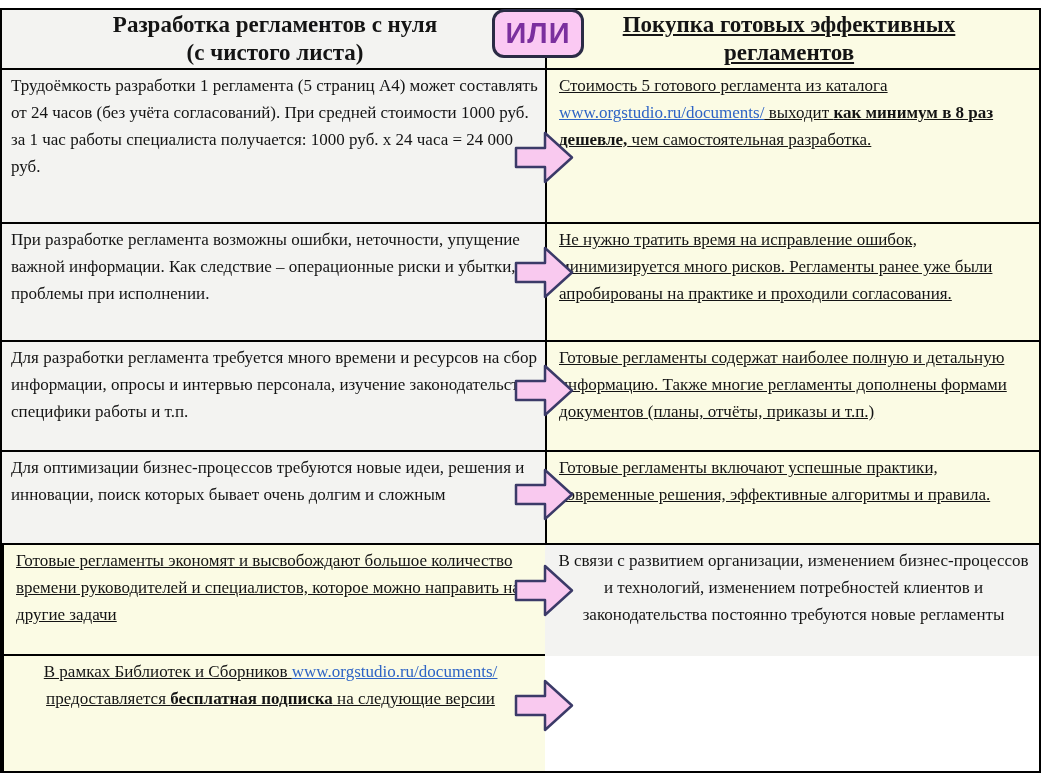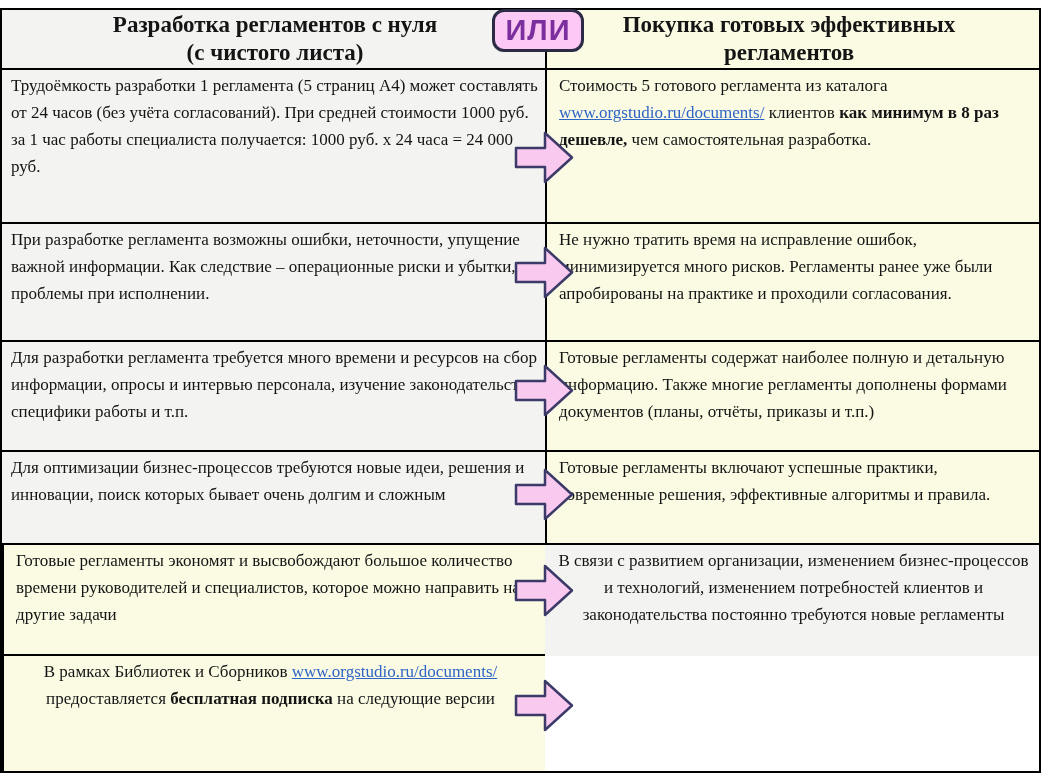--- a/index.html
+++ b/index.html
@@ -16,32 +16,32 @@
     grid-template-rows:60px 154px 118px 110px 93px 111px 1fr;
     border:2px solid var(--border,#000);
     margin-top:8px;
   }
   .cell {
     font-size:17px; line-height:27px;
     padding:2px 6px 0 9px;
     border-bottom:2px solid var(--border,#000);
   }
   .cell.left  { background:var(--left-bg,#f3f3f1); }
-  .cell.right { background:var(--right-bg,#fbfbe4); border-left:2px solid var(--border,#000); padding-left:12px; padding-right:20px; }
+  .cell.right { background:var(--right-bg,#fbfbe4); border-left:2px solid var(--border,#000); padding-left:12px; padding-right:20px;text-decoration:underline; }
   .cell.nb    { border-bottom:none;text-align:center; }
   .hdr {
     font-weight:bold; text-align:center; white-space:pre-line;
     font-size:23px; line-height:28px; padding-top:1px;
   }
   a.lnk { color:var(--link,#2e64c5); text-decoration:underline; cursor:pointer; }
   b { font-weight:bold; }
   .arrow { position:absolute; left:514px; width:61px; height:57px; }
   .arrow svg { display:block; }
   .badge {
-    position:absolute; left:492px; top:9px; width:92px; height:43px;
+    position:absolute; left:492px; top:9px; width:92px; height:49px;
     background:var(--badge-bg,#fbc9f3);
     border:3px solid var(--badge-border,#2b2b45);
     border-radius:12px;
     color:var(--badge-text,#7b2f9e);
     font-family:"Liberation Sans","DejaVu Sans",sans-serif;
     font-weight:bold; font-size:29px; letter-spacing:1px;
     display:flex; align-items:center; justify-content:center;
   }
 </style>
 </head>
@@ -49,21 +49,21 @@
 
 <div class="page">
 
   <div class="tbl">
     <div class="cell left hdr">Разработка регламентов с нуля
 (с чистого листа)</div>
     <div class="cell right hdr">Покупка готовых эффективных
 регламентов</div>
 
     <div class="cell left"><span>Трудоёмкость разработки 1 регламента (5 страниц А4) может составлять от 24 часов (без учёта согласований). При средней стоимости 1000 руб. за 1 час работы специалиста получается: 1000 руб. х 24 часа = 24 000 руб.</span></div>
-    <div class="cell right"><span>Стоимость 5 готового регламента из каталога </span><a class="lnk" href="#">www.orgstudio.ru/documents/</a><span> клиентов </span><b>как минимум в 8 раз дешевле,</b><span> чем самостоятельная разработка.</span></div>
+    <div class="cell right"><span>Стоимость 5 готового регламента из каталога </span><a class="lnk" href="#">www.orgstudio.ru/documents/</a><span> выходит </span><b>как минимум в 8 раз дешевле,</b><span> чем самостоятельная разработка.</span></div>
 
     <div class="cell left"><span>При разработке регламента возможны ошибки, неточности, упущение важной информации. Как следствие – операционные риски и убытки, проблемы при исполнении.</span></div>
     <div class="cell right"><span>Не нужно тратить время на исправление ошибок, минимизируется много рисков. Регламенты ранее уже были апробированы на практике и проходили согласования.</span></div>
 
     <div class="cell left"><span>Для разработки регламента требуется много времени и ресурсов на сбор информации, опросы и интервью персонала, изучение законодательства, специфики работы и т.п.</span></div>
     <div class="cell right"><span>Готовые регламенты содержат наиболее полную и детальную информацию. Также многие регламенты дополнены формами документов (планы, отчёты, приказы и т.п.)</span></div>
 
     <div class="cell left"><span>Для оптимизации бизнес-процессов требуются новые идеи, решения и инновации, поиск которых бывает очень долгим и сложным</span></div>
     <div class="cell right"><span>Готовые регламенты включают успешные практики, современные решения, эффективные алгоритмы и правила.</span></div>
 

